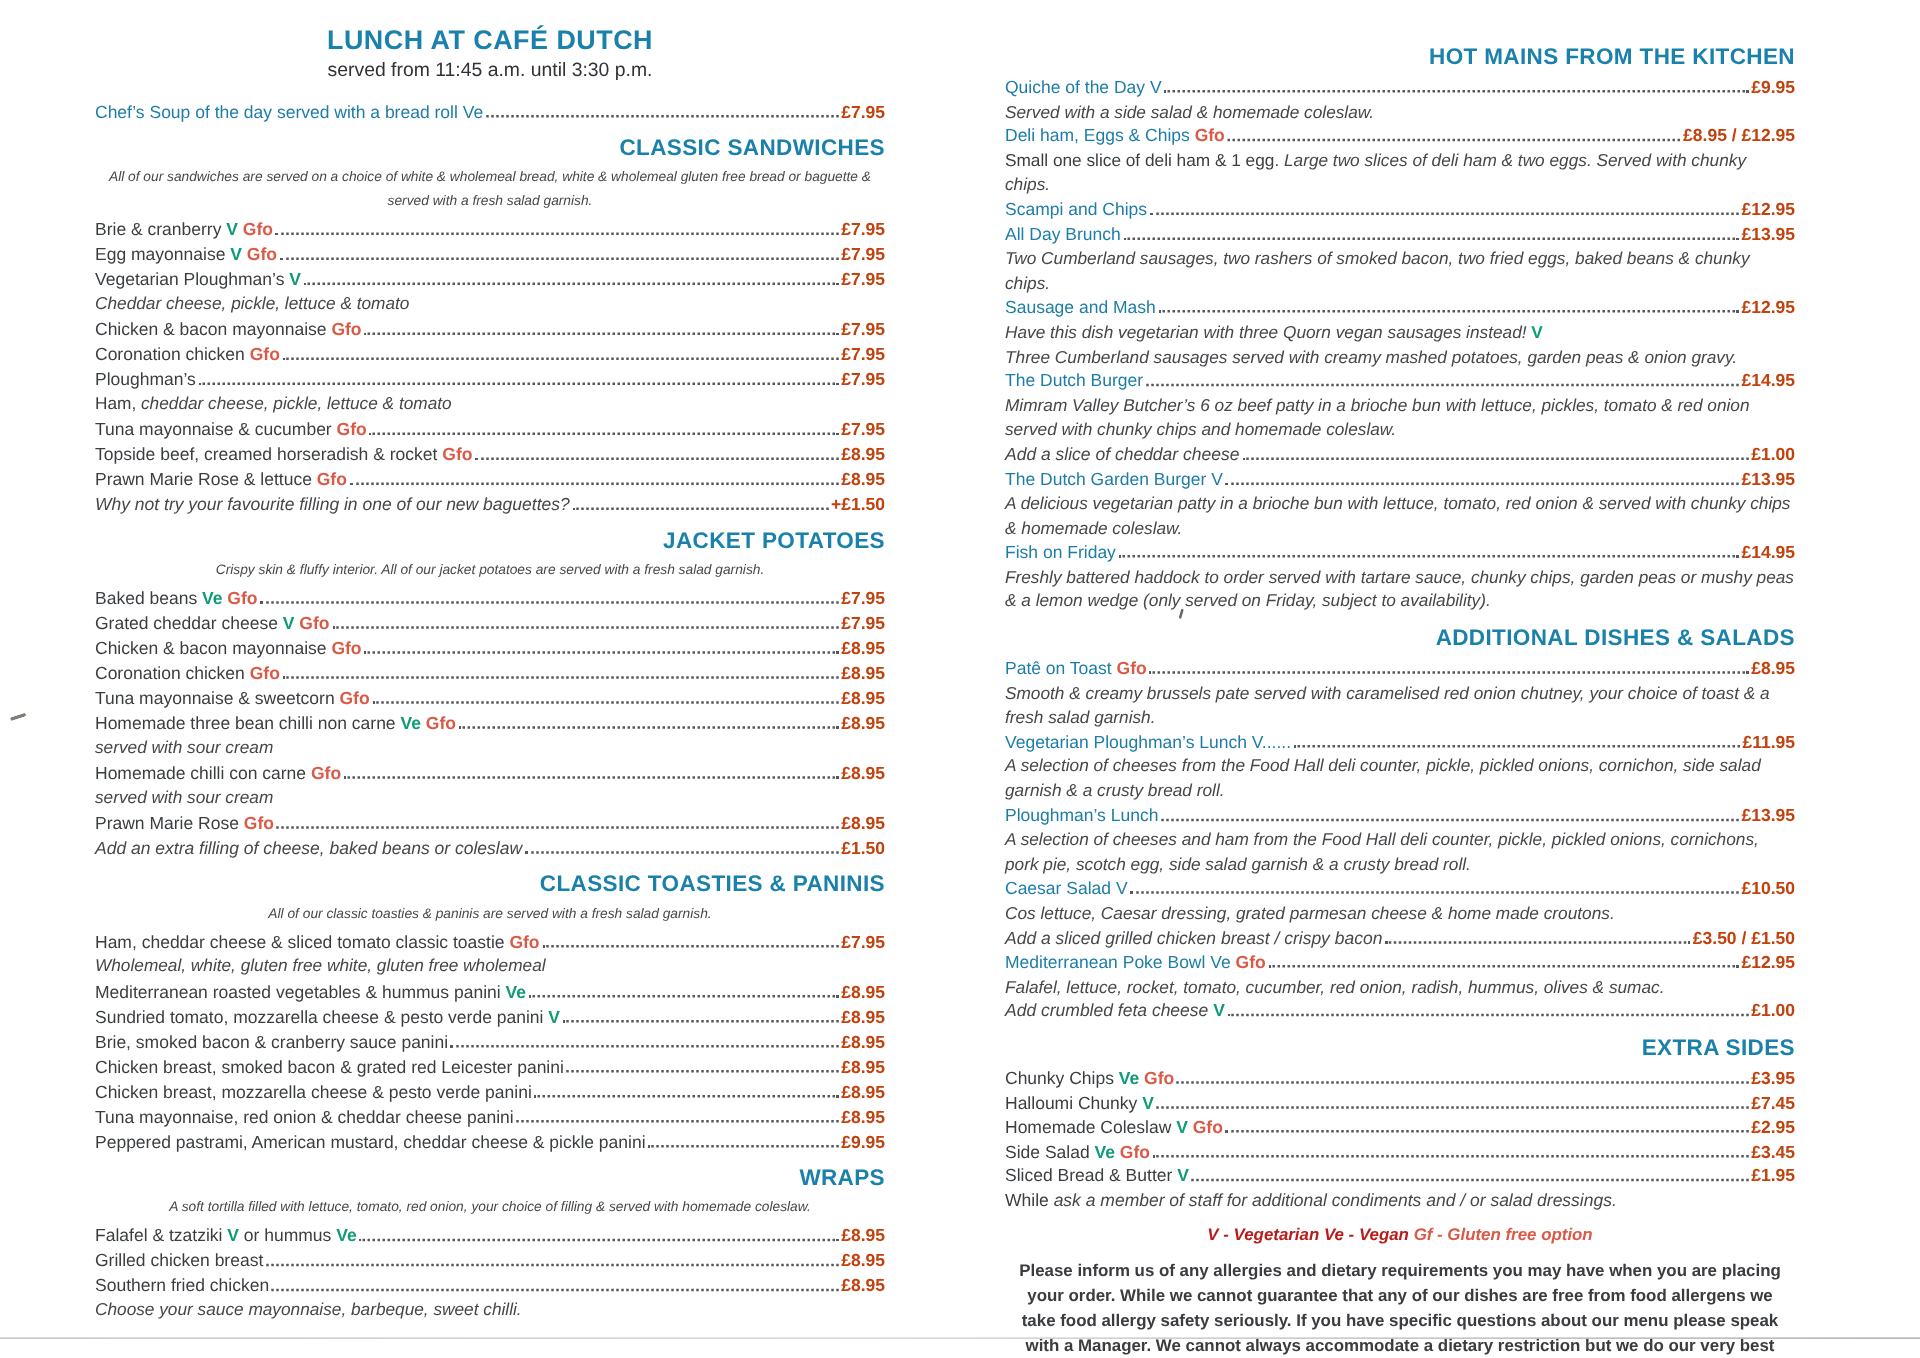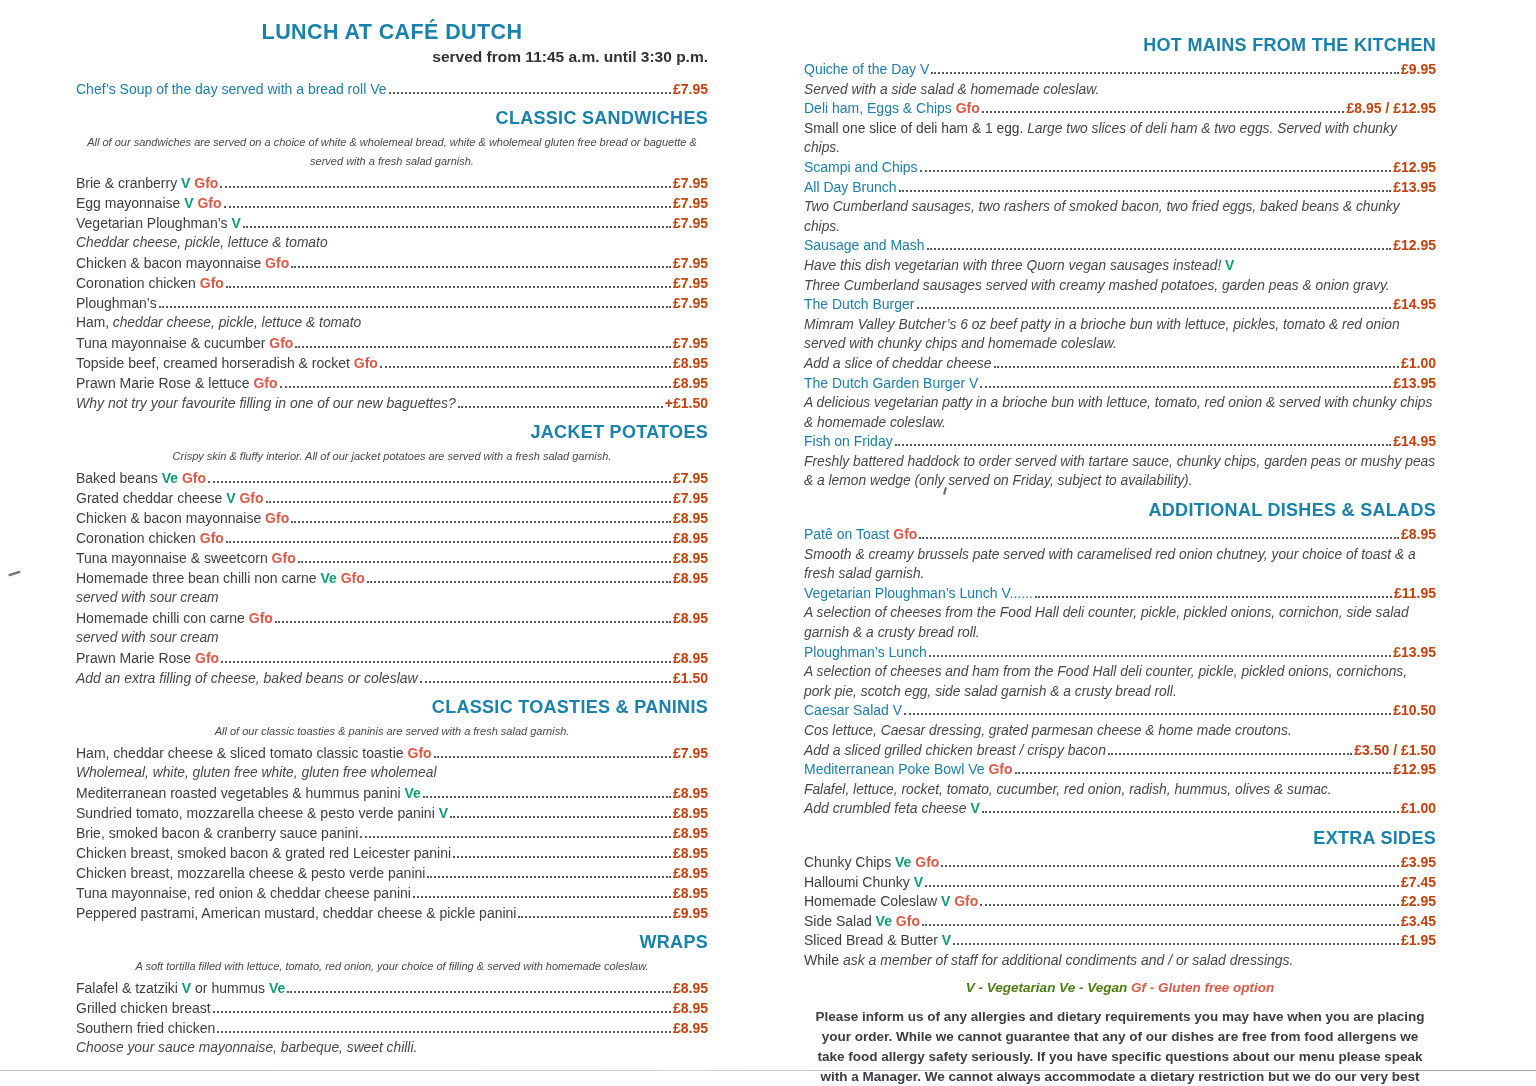--- a/index.html
+++ b/index.html
@@ -5,36 +5,36 @@
   html,body{margin:0;padding:0;}
   body{
     width:1536px;height:1086px;background:#ffffff;position:relative;overflow:hidden;
     font-family:"Liberation Sans", sans-serif;color:#3b3e41;
     -webkit-font-smoothing:antialiased;
   }
   .page{display:flex;padding:20px 0 0 76px;}
   .col{width:632px;flex:0 0 632px;}
   .col-right{margin-left:96px;padding-top:6px;}
   .title{font-size:21.5px;font-weight:800;color:#1a81aa;text-align:center;letter-spacing:.4px;}
-  .subtitle{font-size:15.5px;font-weight:700;color:#303235;text-align:right;margin:3px 0 13px;}
+  .subtitle{font-size:15.5px;font-weight:400;color:#303235;text-align:center;margin:3px 0 13px;}
   .sec-h{font-size:18px;font-weight:800;color:#1a81aa;text-align:right;margin:9px 0 4px;letter-spacing:.3px;}
   .intro{font-style:italic;text-align:center;font-size:11px;line-height:19px;color:#45474a;margin-bottom:2px;}
   .row{display:flex;align-items:baseline;font-size:14px;line-height:20px;}
   .col-right .row{line-height:19.6px;}
   .nm{flex:0 1 auto;}
   .leader{flex:1 1 8px;border-bottom:2px dotted #57585c;margin:0 2px 4px 2px;min-width:10px;}
   .price{font-weight:700;color:#c2410c;white-space:nowrap;}
   .desc{font-size:13.8px;line-height:20px;}
   .col-right .desc{line-height:19.6px;}
   .t-n{color:#3b3e41;}
   .t-g{color:#0f9b77;font-weight:700;}
   .t-r{color:#db5a47;font-weight:700;}
   .t-b{color:#1d7da7;font-weight:400;}
   .t-i{font-style:italic;color:#45474a;}
-  .t-gi{color:#4d7c0f;font-weight:700;font-style:italic;}
+  .t-gi{color:#b91c1c;font-weight:700;font-style:italic;}
   .t-ri{color:#db5a47;font-weight:700;font-style:italic;}
   .legend{text-align:center;font-size:13.5px;margin-top:9px;}
   .allergy{font-size:13.5px;font-weight:700;text-align:center;line-height:1.5;color:#3a3c3f;margin-top:12px;padding:0 10px;}
   .mark-1{position:absolute;left:8px;top:572px;width:13px;height:0;border-top:3px solid #7b7f76;transform:rotate(-18deg);border-radius:2px;}
   .mark-2{position:absolute;left:944px;top:487px;width:2px;height:8px;background:#63686c;transform:rotate(16deg);border-radius:1px;}
   .scan-line{position:absolute;left:0;right:0;bottom:15px;height:1px;background:linear-gradient(90deg,#b8b8b8,#cfcfcf 45%,#9e9e9e);}
 </style>
 </head>
 <body>
 

